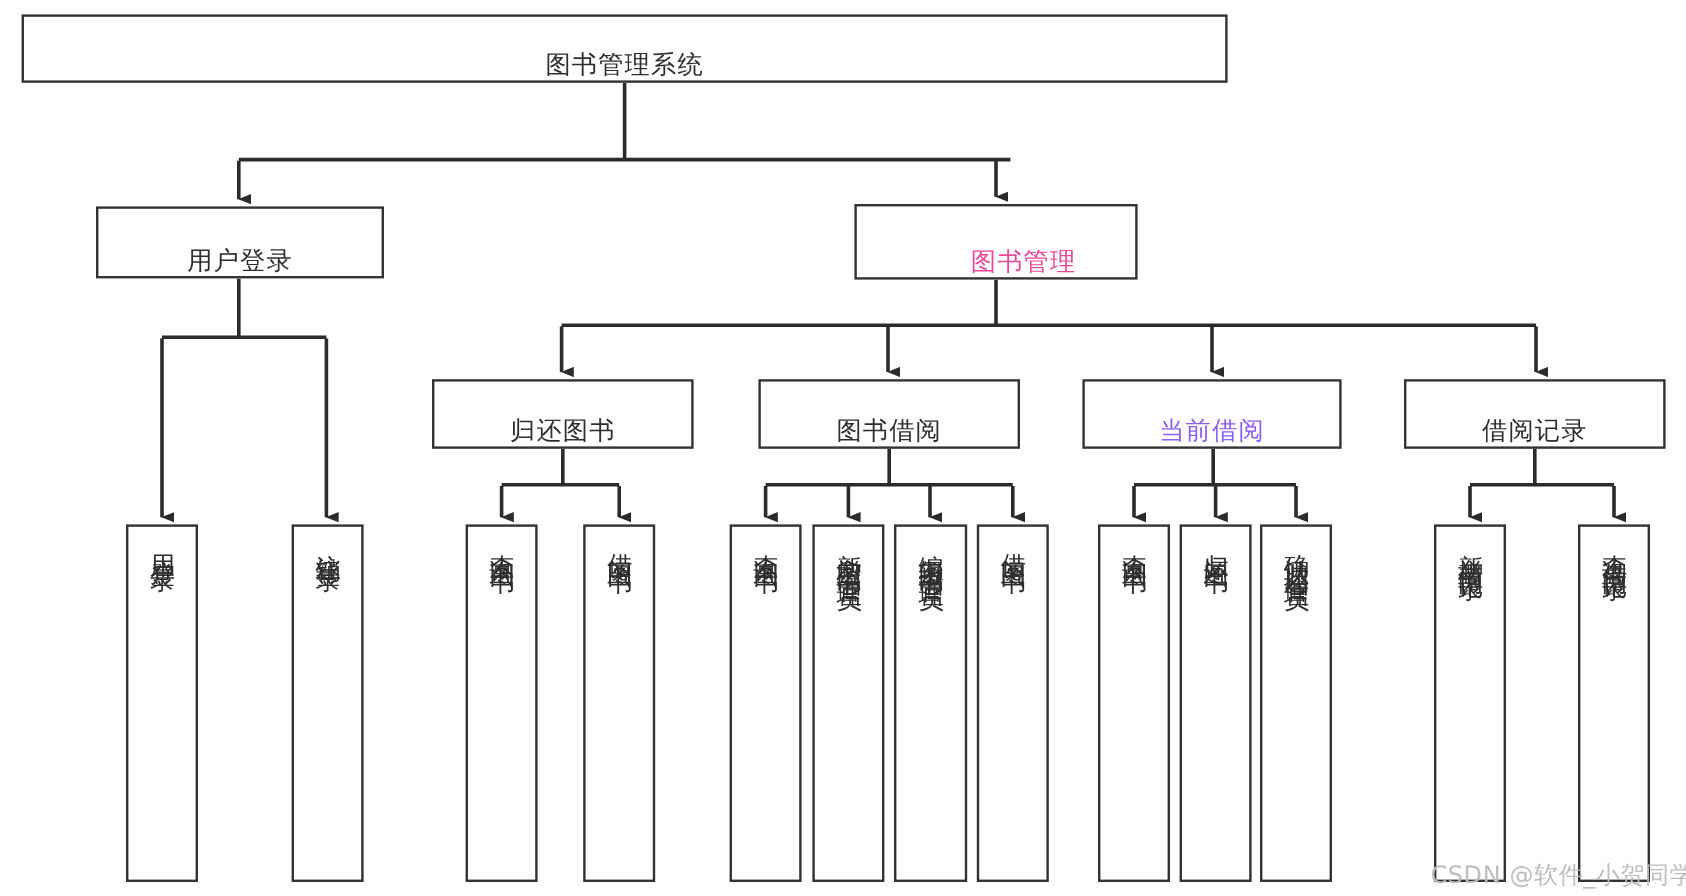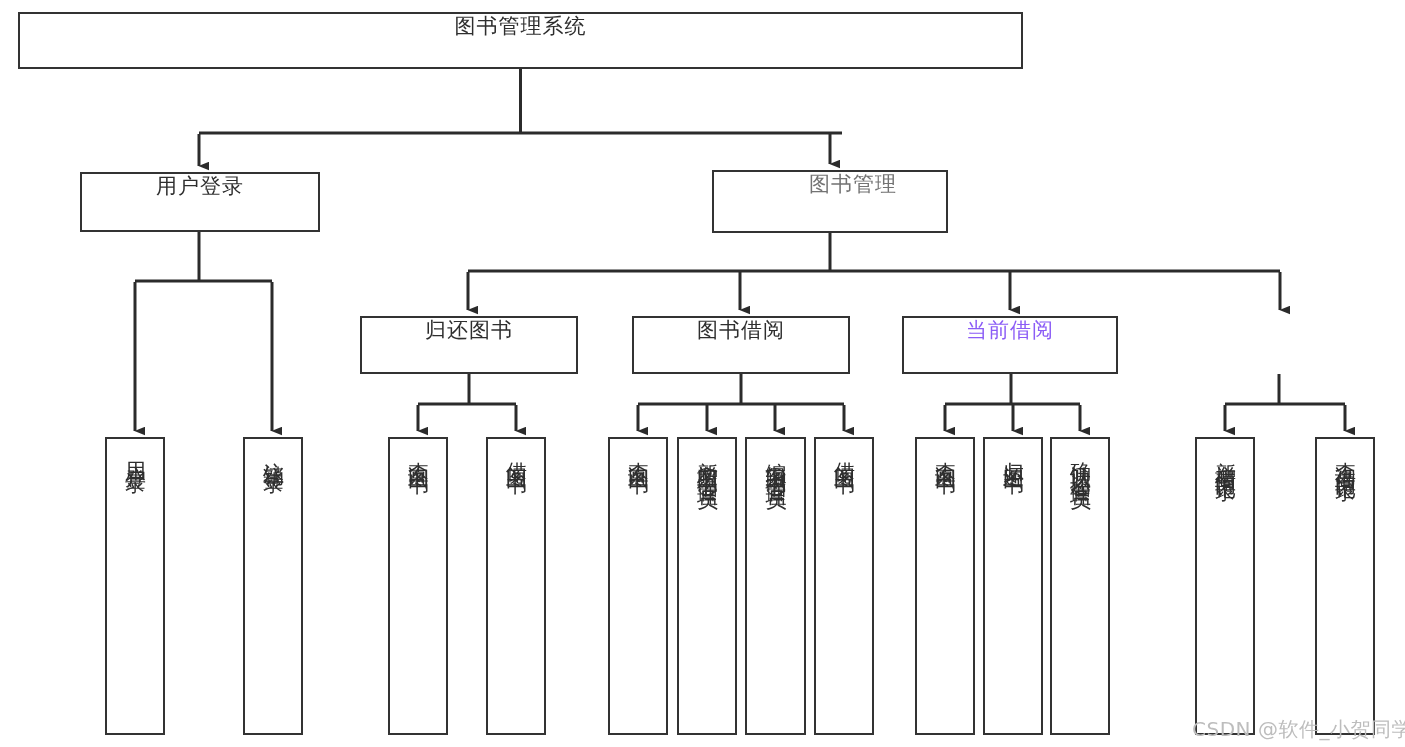--- a/index.html
+++ b/index.html
@@ -25,21 +25,21 @@
     width: 1405px;
     height: 747px;
     pointer-events: none;
   }
   .node {
     position: absolute;
     box-sizing: border-box;
     background: #ffffff;
     border: 2.5px solid #333333;
     display: flex;
-    align-items: flex-start;
+    align-items: flex-end;
     justify-content: center;
     color: #2e2e2e;
   }
   .node-h .label {
     font-size: 21px;
     line-height: 1.2;
     letter-spacing: 1px;
     white-space: nowrap;
   }
   .node-v {
@@ -120,32 +120,35 @@
     </g>
   </svg>
 
   <div class="node node-h" style="left: 18px; top: 12px; width: 1005px; height: 57px; border-color: rgb(51, 51, 51); background: rgb(255, 255, 255); color: rgb(46, 46, 46);">
     <span class="label">图书管理系统</span>
   </div>
 
   <div class="node node-h" style="left: 80px; top: 172px; width: 240px; height: 60px; border-color: rgb(51, 51, 51); background: rgb(255, 255, 255); color: rgb(46, 46, 46);">
     <span class="label">用户登录</span>
   </div>
-  <div class="node node-h" style="left: 712px; top: 170px; width: 236px; height: 63px; border-color: rgb(51, 51, 51); background: rgb(255, 255, 255); color: #737373; padding-left: 46px;">
+  <div class="node node-h" style="left: 712px; top: 170px; width: 236px; height: 63px; border-color: rgb(51, 51, 51); background: rgb(255, 255, 255); color: #ec4899; padding-left: 46px;">
     <span class="label">图书管理</span>
   </div>
 
   <div class="node node-h" style="left: 360px; top: 316px; width: 218px; height: 58px; border-color: rgb(51, 51, 51); background: rgb(255, 255, 255); color: rgb(46, 46, 46);">
     <span class="label">归还图书</span>
   </div>
   <div class="node node-h" style="left: 632px; top: 316px; width: 218px; height: 58px; border-color: rgb(51, 51, 51); background: rgb(255, 255, 255); color: rgb(46, 46, 46);">
     <span class="label">图书借阅</span>
   </div>
   <div class="node node-h" style="left: 902px; top: 316px; width: 216px; height: 58px; border-color: rgb(51, 51, 51); background: rgb(255, 255, 255); color: #8b5cf6;">
     <span class="label">当前借阅</span>
+  </div>
+  <div class="node node-h" style="left: 1170px; top: 316px; width: 218px; height: 58px; border-color: rgb(51, 51, 51); background: rgb(255, 255, 255); color: rgb(46, 46, 46);">
+    <span class="label">借阅记录</span>
   </div>
 
   <div class="node node-v" style="left: 105px; top: 437px; width: 60px; height: 298px; border-color: rgb(51, 51, 51); background: rgb(255, 255, 255); color: rgb(46, 46, 46);">
     <span class="label">用户登录</span>
   </div>
   <div class="node node-v" style="left: 243px; top: 437px; width: 60px; height: 298px; border-color: rgb(51, 51, 51); background: rgb(255, 255, 255); color: rgb(46, 46, 46);">
     <span class="label">注销登录</span>
   </div>
   <div class="node node-v" style="left: 388px; top: 437px; width: 60px; height: 298px; border-color: rgb(51, 51, 51); background: rgb(255, 255, 255); color: rgb(46, 46, 46);">
     <span class="label">查询图书</span>

